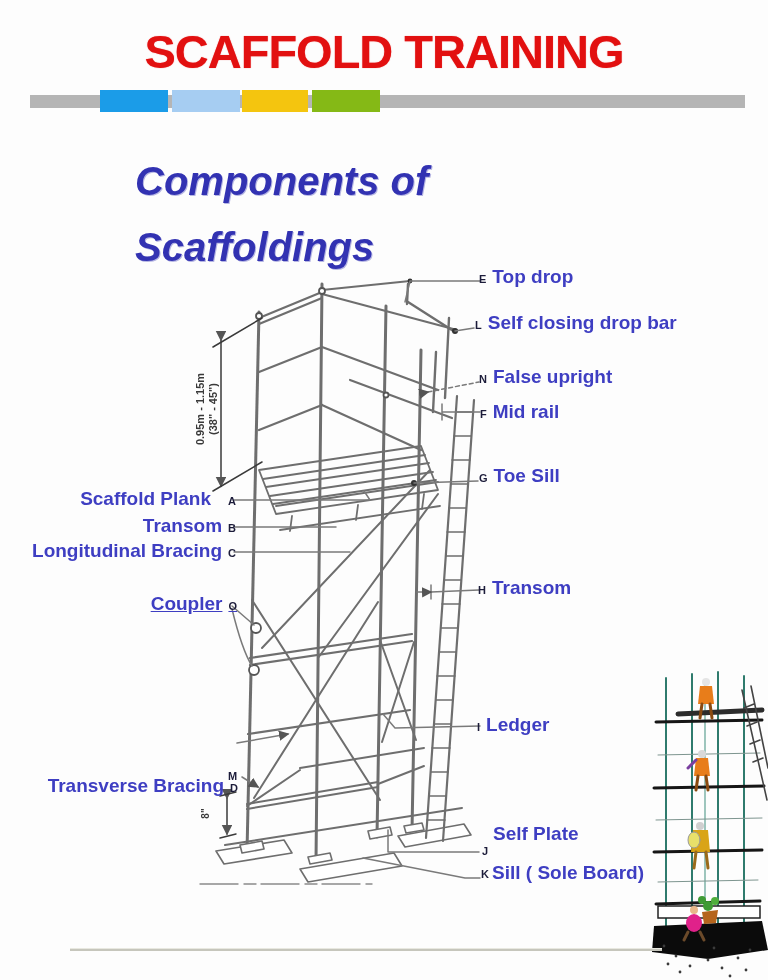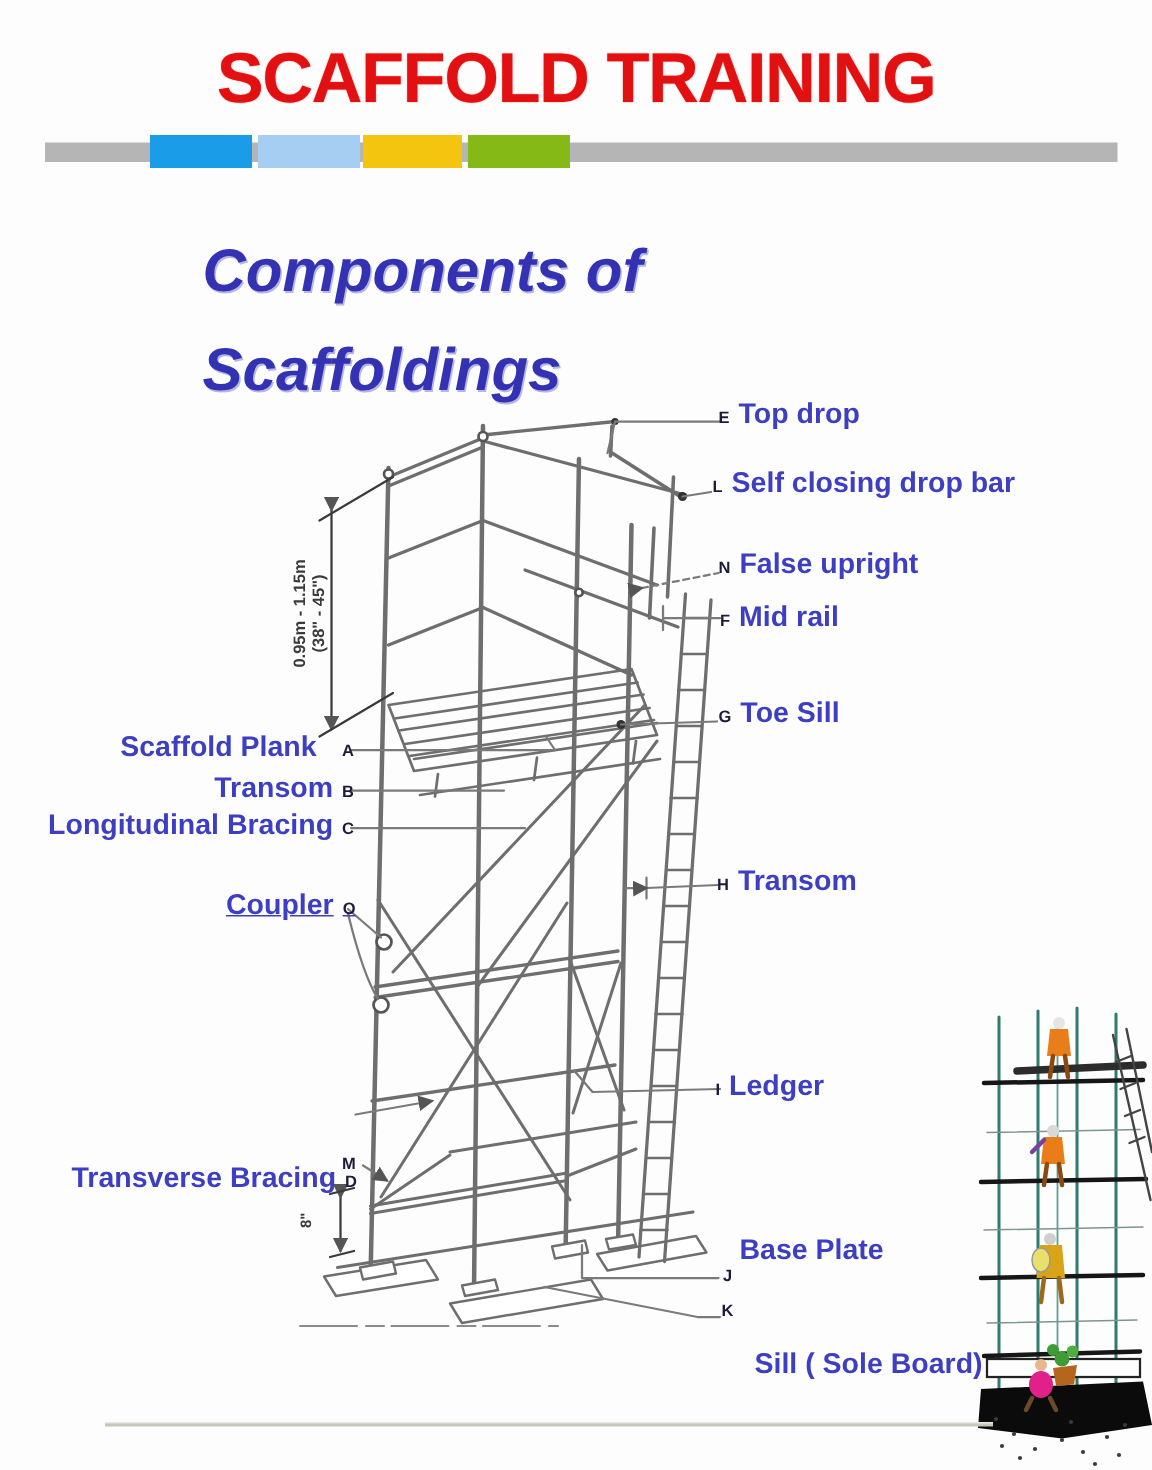--- a/index.html
+++ b/index.html
@@ -257,23 +257,23 @@
   </div>
   <div class="lbl" style="left:478px;top:577px;">
     <span class="letter">H</span>
     <span>Transom</span>
   </div>
   <div class="lbl" style="left:477px;top:714px;">
     <span class="letter">I</span>
     <span>Ledger</span>
   </div>
 
-  <span class="txt-abs" style="left:493px;top:823px;">Base Plate</span>
+  <span class="txt-abs" style="left:493px;top:823px;">Self Plate</span>
   <span class="letter-abs" style="left:482px;top:845px;">J</span>
-  <span class="txt-abs" style="left:503px;top:862px;margin-top:37px;">Sill ( Sole Board)</span>
+  <span class="txt-abs" style="left:492px;top:862px;">Sill ( Sole Board)</span>
   <span class="letter-abs" style="left:481px;top:868px;">K</span>
 
   <div class="lbl" style="right:532px;top:488px;gap:17px;">
     <span>Scaffold Plank</span>
     <span class="letter">A</span>
   </div>
   <div class="lbl" style="right:532px;top:515px;">
     <span>Transom</span>
     <span class="letter">B</span>
   </div>

